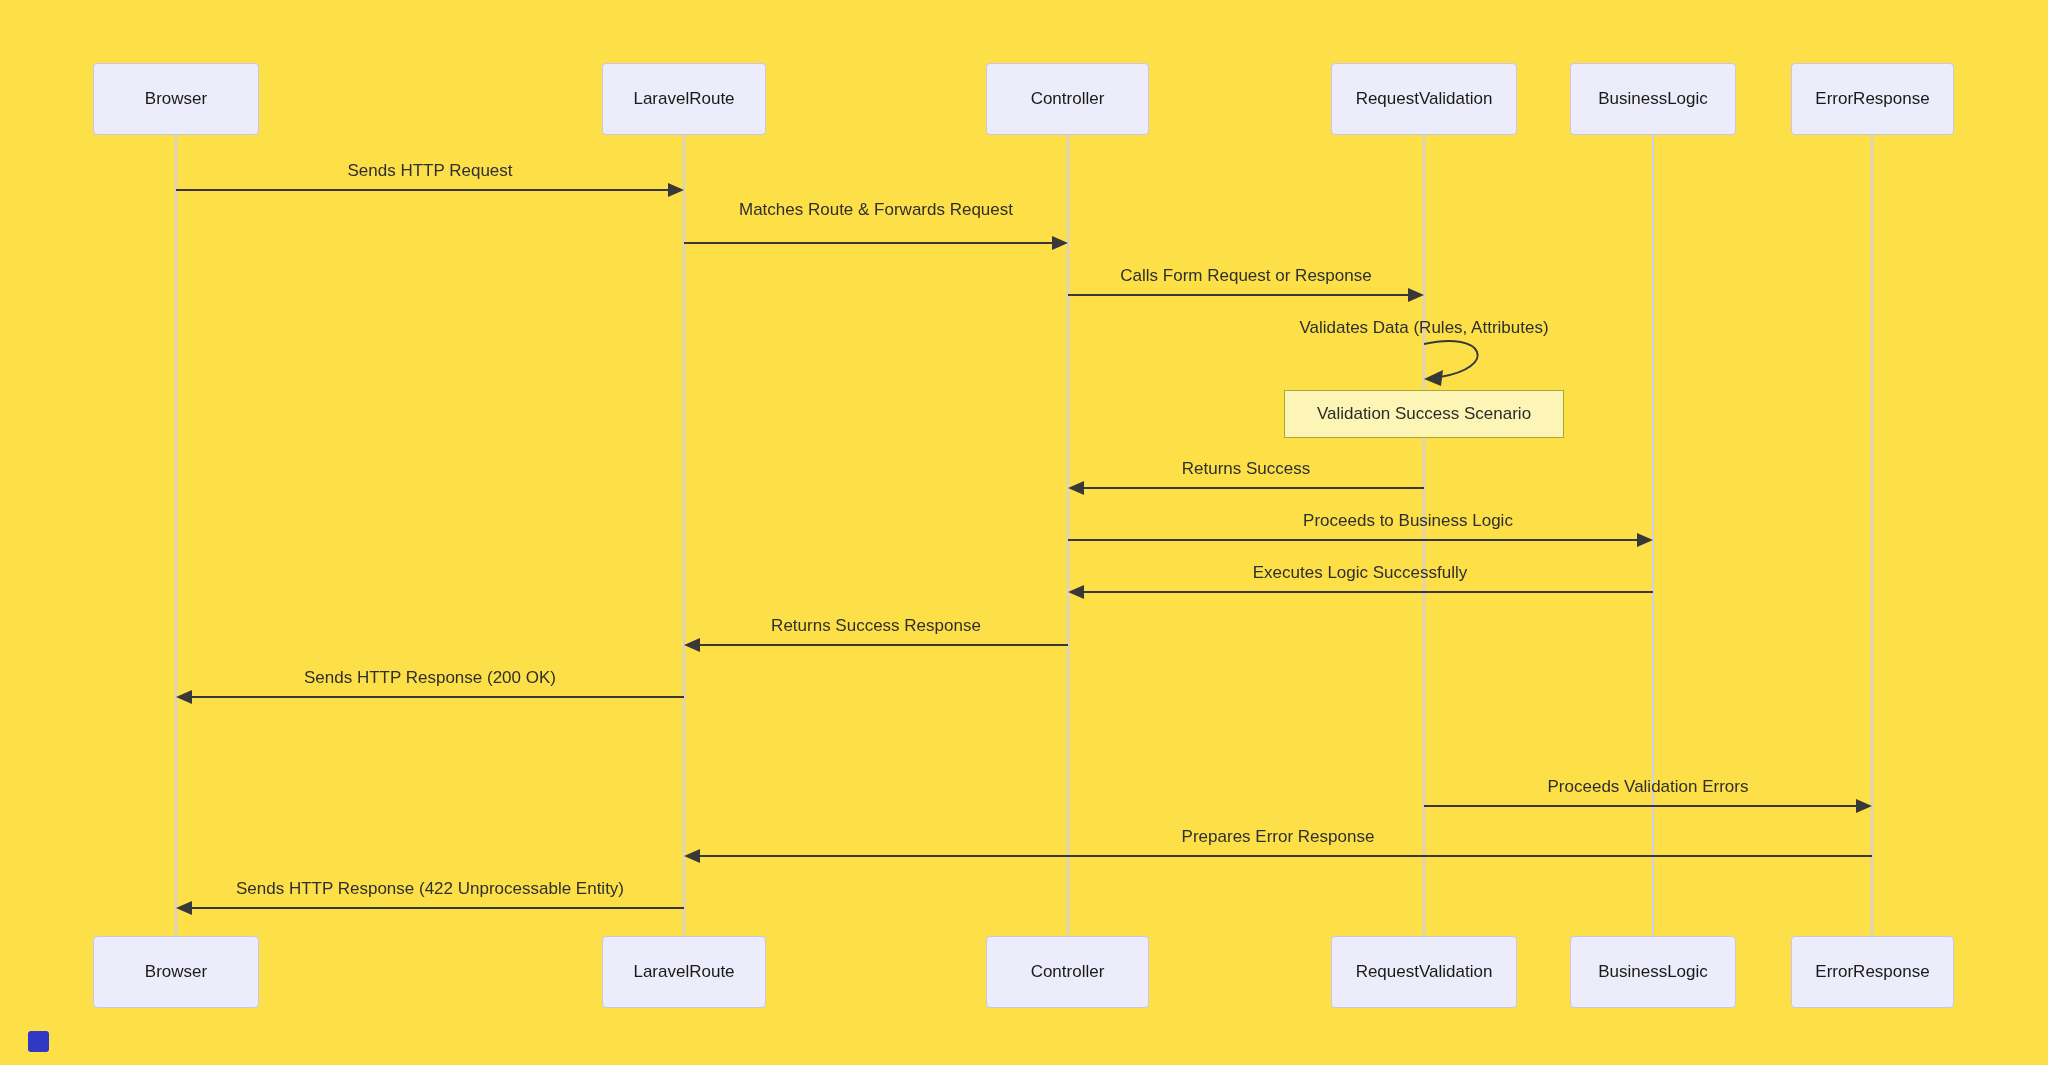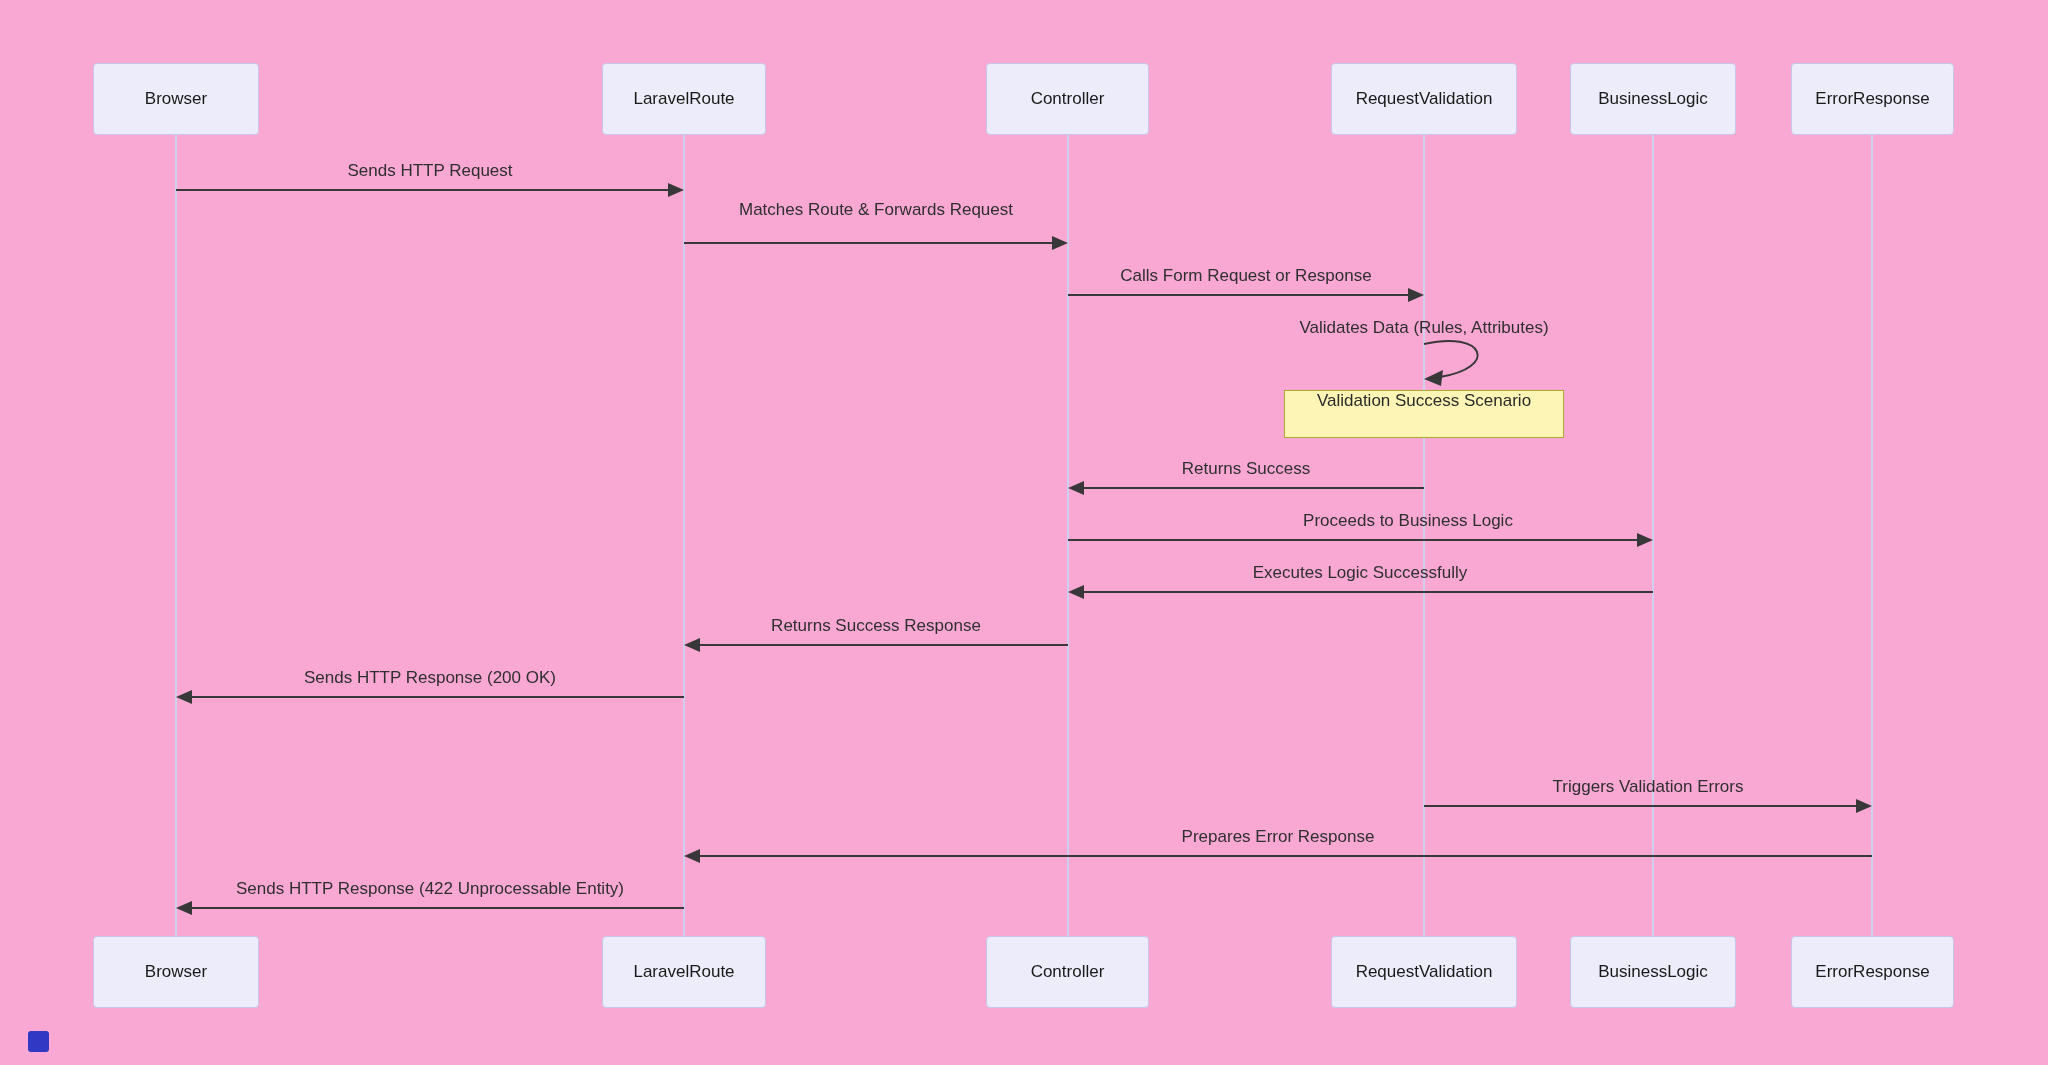--- a/index.html
+++ b/index.html
@@ -1,21 +1,21 @@
 <!DOCTYPE html>
 <html><head>
 <meta charset="utf-8">
 <style>
   html, body { margin: 0; padding: 0; background: #ffffff; }
   body { font-family: "Liberation Sans", sans-serif; }
   .canvas {
     position: relative;
     width: 2048px;
     height: 1065px;
-    background: #f9a8d4;
+    background: #fde047;
     overflow: hidden;
     color: #2f2f2f;
   }
   .actor-box {
     position: absolute;
     height: 72px;
     background: #ececfb;
     border: 1.5px solid #c9c6ec;
     border-radius: 4px;
     box-sizing: border-box;
@@ -58,21 +58,21 @@
     border-top: 7px solid transparent;
     border-bottom: 7px solid transparent;
     border-right: 16px solid #383838;
   }
   .note-box {
     position: absolute;
     background: #fcf5b6;
     border: 1.5px solid #aaaa33;
     box-sizing: border-box;
     display: flex;
-    align-items: flex-start;
+    align-items: center;
     justify-content: center;
     font-size: 17px;
     color: #2b2b2b;
   }
   .self-loop { position: absolute; }
   .cursor-block {
     position: absolute;
     left: 28px;
     top: 1031px;
     width: 21px;
@@ -148,21 +148,21 @@
 
   <div class="msg-label" style="left:876px; top:615px">Returns Success Response</div>
   <div class="msg-line" style="left:698px; top:644px; width:370px"></div>
   <div class="arrow-left" style="left:684px; top:638px"></div>
 
   <div class="msg-label" style="left:430px; top:667px">Sends HTTP Response (200 OK)</div>
   <div class="msg-line" style="left:190px; top:696px; width:494px"></div>
   <div class="arrow-left" style="left:176px; top:690px"></div>
 
 
-  <div class="msg-label" style="left:1648px; top:776px">Triggers Validation Errors</div>
+  <div class="msg-label" style="left:1648px; top:776px">Proceeds Validation Errors</div>
   <div class="msg-line" style="left:1424px; top:805px; width:434px"></div>
   <div class="arrow-right" style="left:1856px; top:799px"></div>
 
   <div class="msg-label" style="left:1278px; top:826px">Prepares Error Response</div>
   <div class="msg-line" style="left:698px; top:855px; width:1174px"></div>
   <div class="arrow-left" style="left:684px; top:849px"></div>
 
   <div class="msg-label" style="left:430px; top:878px">Sends HTTP Response (422 Unprocessable Entity)</div>
   <div class="msg-line" style="left:190px; top:907px; width:494px"></div>
   <div class="arrow-left" style="left:176px; top:901px"></div>

